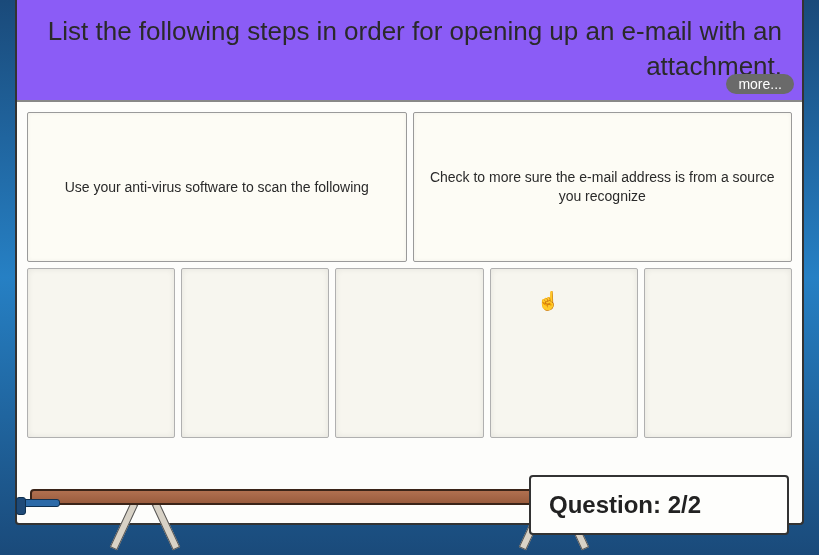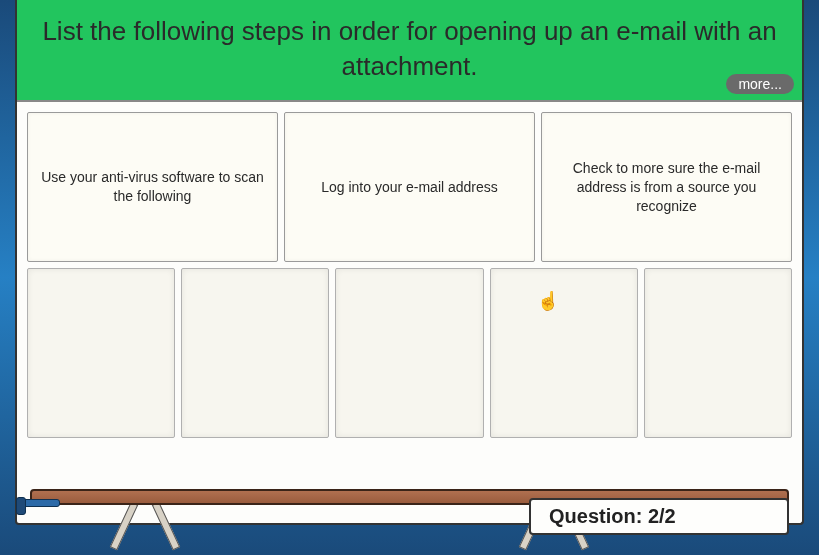--- a/index.html
+++ b/index.html
@@ -21,24 +21,24 @@
       left: 15px;
       right: 15px;
       bottom: 30px;
       background: #fdfdfb;
       border: 2px solid #333;
       border-top: none;
       border-radius: 0 0 4px 4px;
       overflow: hidden;
     }
     .question-header {
-      background: #22c55e;
+      background: #8b5cf6;
       border-bottom: 2px solid #888;
       padding: 14px 20px 16px 20px;
-      text-align: center;
+      text-align: right;
       position: relative;
     }
     .question-text {
       font-size: 26px;
       color: #2a2a2a;
       line-height: 1.35;
       font-weight: 400;
     }
     .more-badge {
       position: absolute;
@@ -106,22 +106,22 @@
       pointer-events: none;
     }
     .question-counter-bar {
       position: absolute;
       right: 30px;
       bottom: 20px;
       width: 260px;
       background: #fefefc;
       border: 2px solid #333;
       border-radius: 4px;
-      padding: 5px 18px;
-      font-size: 20px;
+      padding: 14px 18px;
+      font-size: 24px;
       font-weight: 700;
       color: #222;
       z-index: 20;
       pointer-events: auto;
     }
     .stage-beam {
       position: absolute;
       left: 30px;
       right: 30px;
       bottom: 50px;
@@ -183,21 +183,20 @@
 <div class="outer-frame">
 
   <div class="question-header">
     <div class="question-text">List the following steps in order for opening up an e-mail with an attachment.</div>
     <div class="more-badge">more...</div>
   </div>
 
   <div class="panel-area">
     <div class="card-row">
       <div class="card">Use your anti-virus software to scan the following</div>
-      <div class="card">Log into your e-mail address</div>
       <div class="card">Check to more sure the e-mail address is from a source you recognize</div>
     </div>
     <div class="slot-row">
       <div class="slot"></div>
       <div class="slot"></div>
       <div class="slot"></div>
       <div class="slot"></div>
       <div class="slot"></div>
     </div>
   </div>

